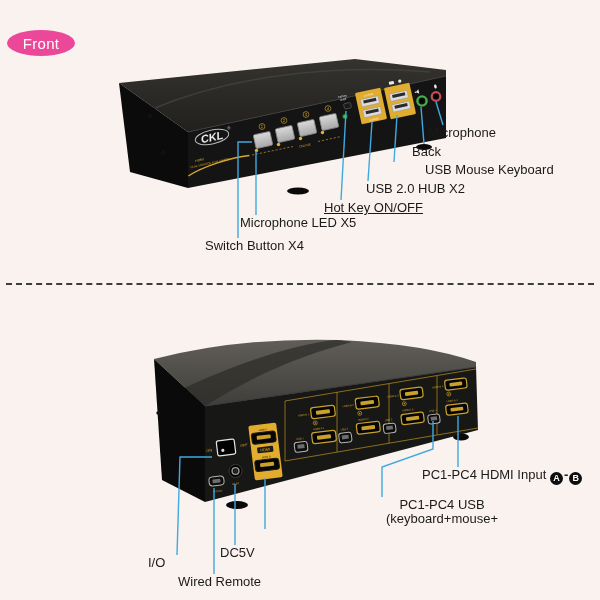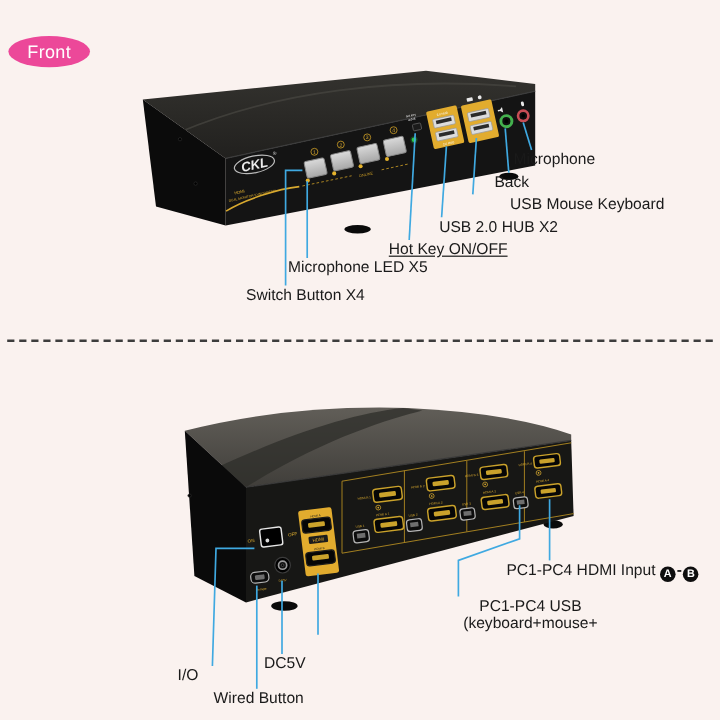--- a/index.html
+++ b/index.html
@@ -311,14 +311,14 @@
 
   <div class="lbl" id="lbl-hdmi-input">
     <span>PC1-PC4 HDMI Input</span>
     <span class="badge">A</span><span class="dash">-</span><span class="badge">B</span>
   </div>
   <div class="lbl" id="lbl-usb-input">
     <div>PC1-PC4 USB (keyboard+mouse+</div>
   </div>
   <div class="lbl" id="lbl-dc5v">DC5V</div>
   <div class="lbl" id="lbl-io">I/O</div>
-  <div class="lbl" id="lbl-wired-remote">Wired Button</div>
+  <div class="lbl" id="lbl-wired-remote">Wired Remote</div>
 </div>
 
 </body></html>

